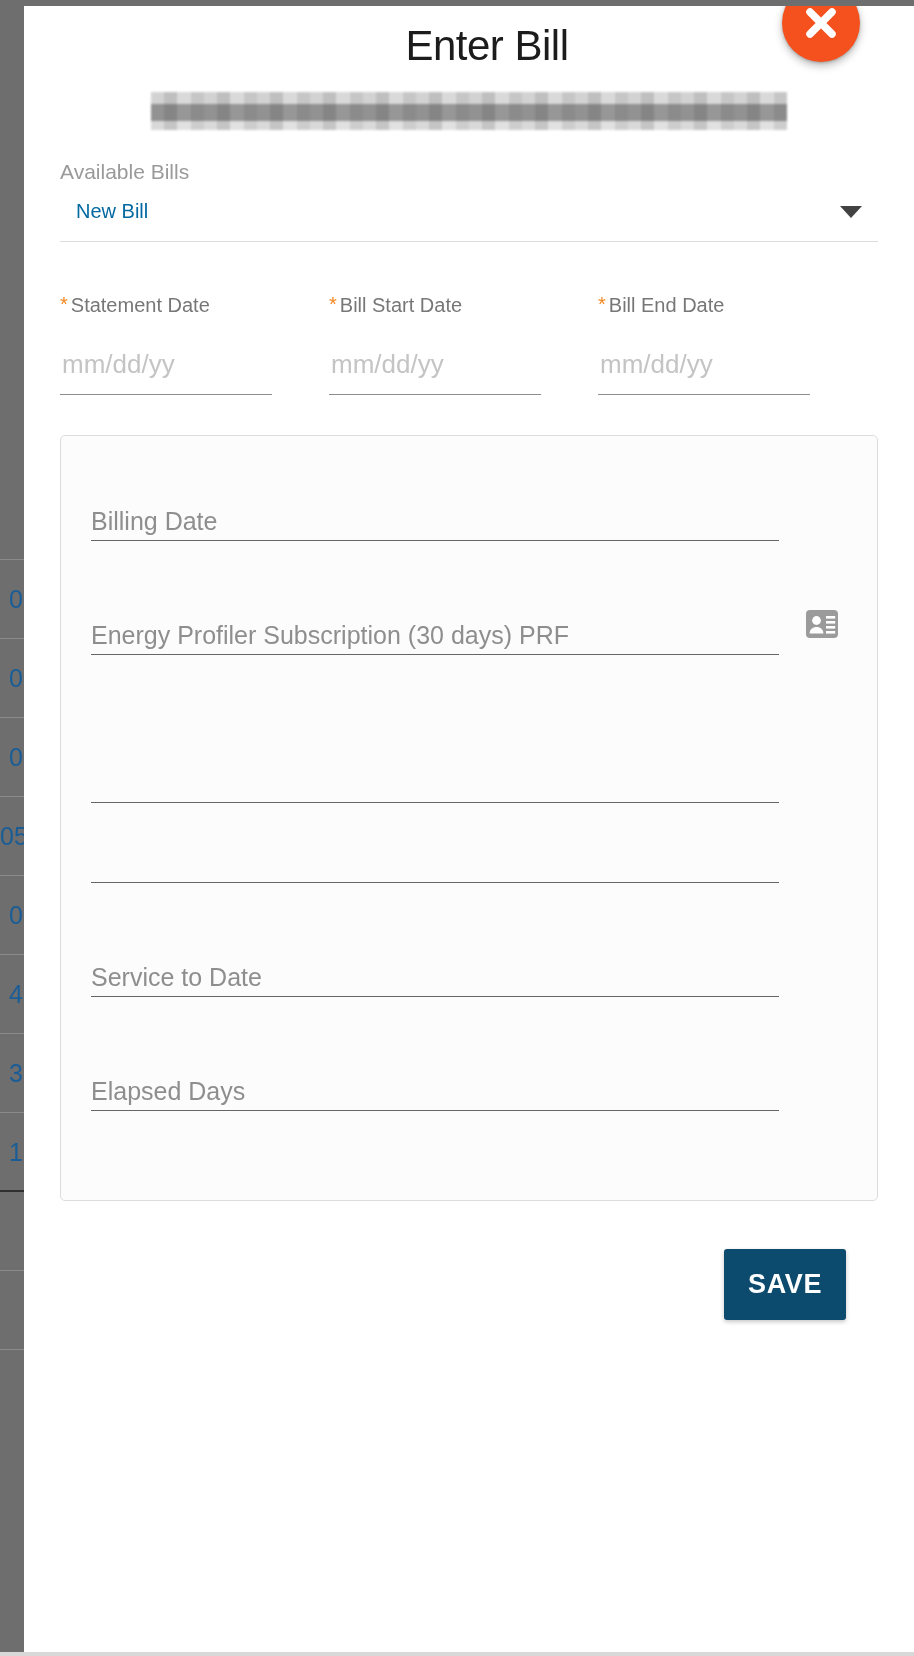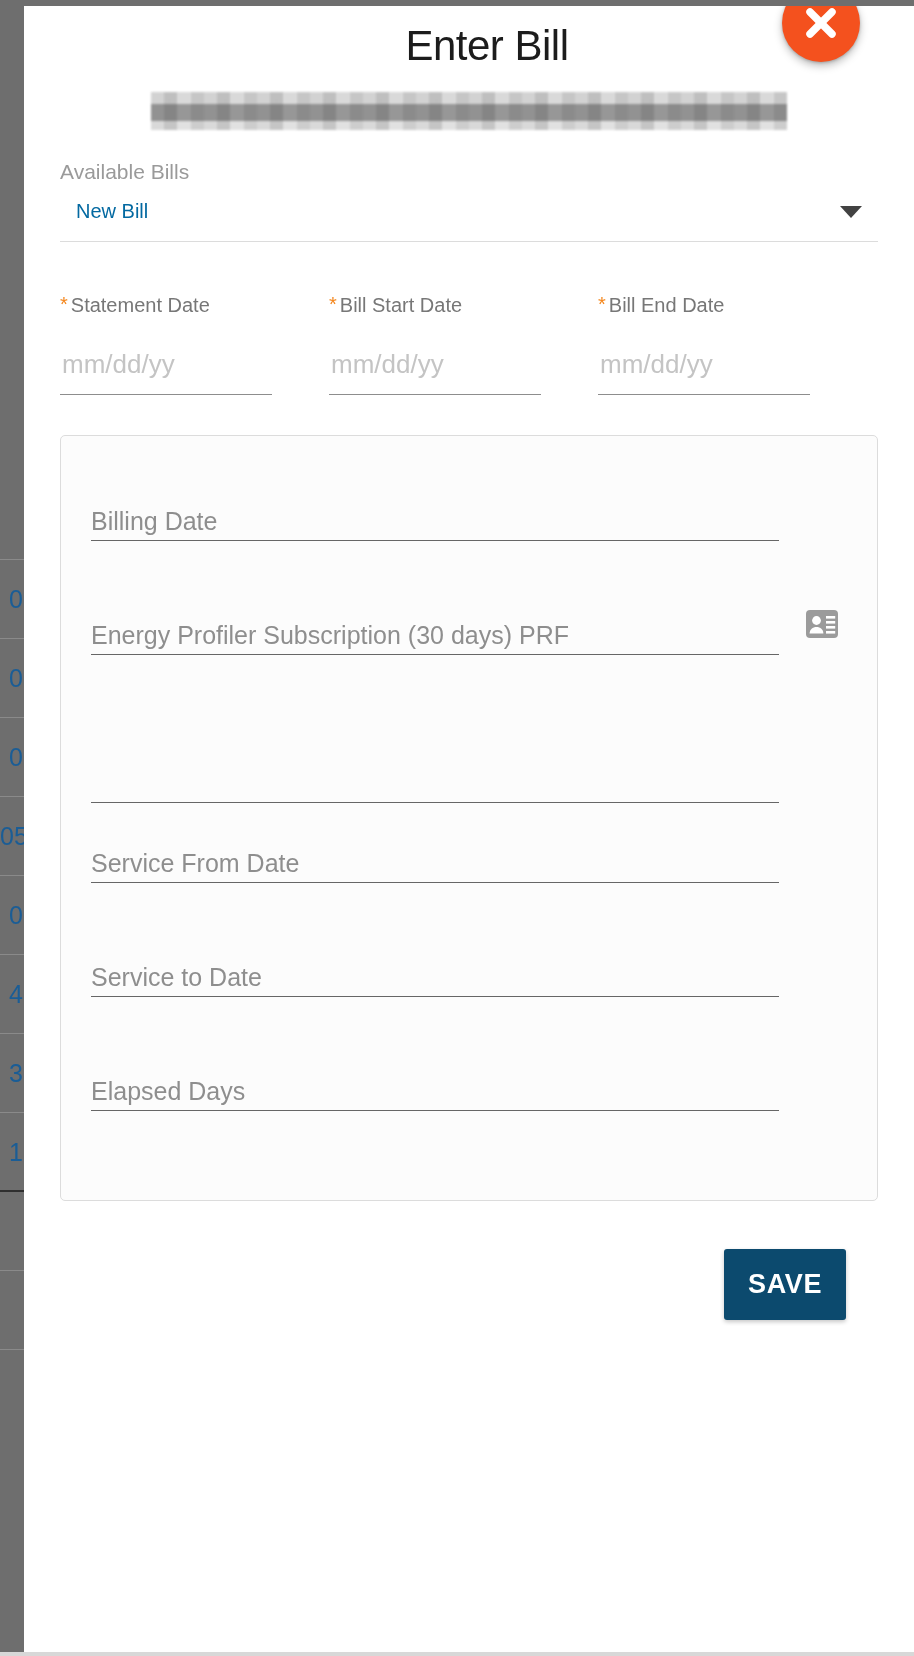--- a/index.html
+++ b/index.html
@@ -338,21 +338,20 @@
           </svg>
         </span>
         <div class="cf-line"></div>
       </div>
 
       <div class="card-field two-line">
         <div class="cf-line"></div>
       </div>
 
       <div class="card-field">
-        <div class="cf-label">Service From Date</div>
         <div class="cf-line"></div>
       </div>
 
       <div class="card-field">
         <div class="cf-label">Service to Date</div>
         <div class="cf-line"></div>
       </div>
 
       <div class="card-field">
         <div class="cf-label">Elapsed Days</div>

